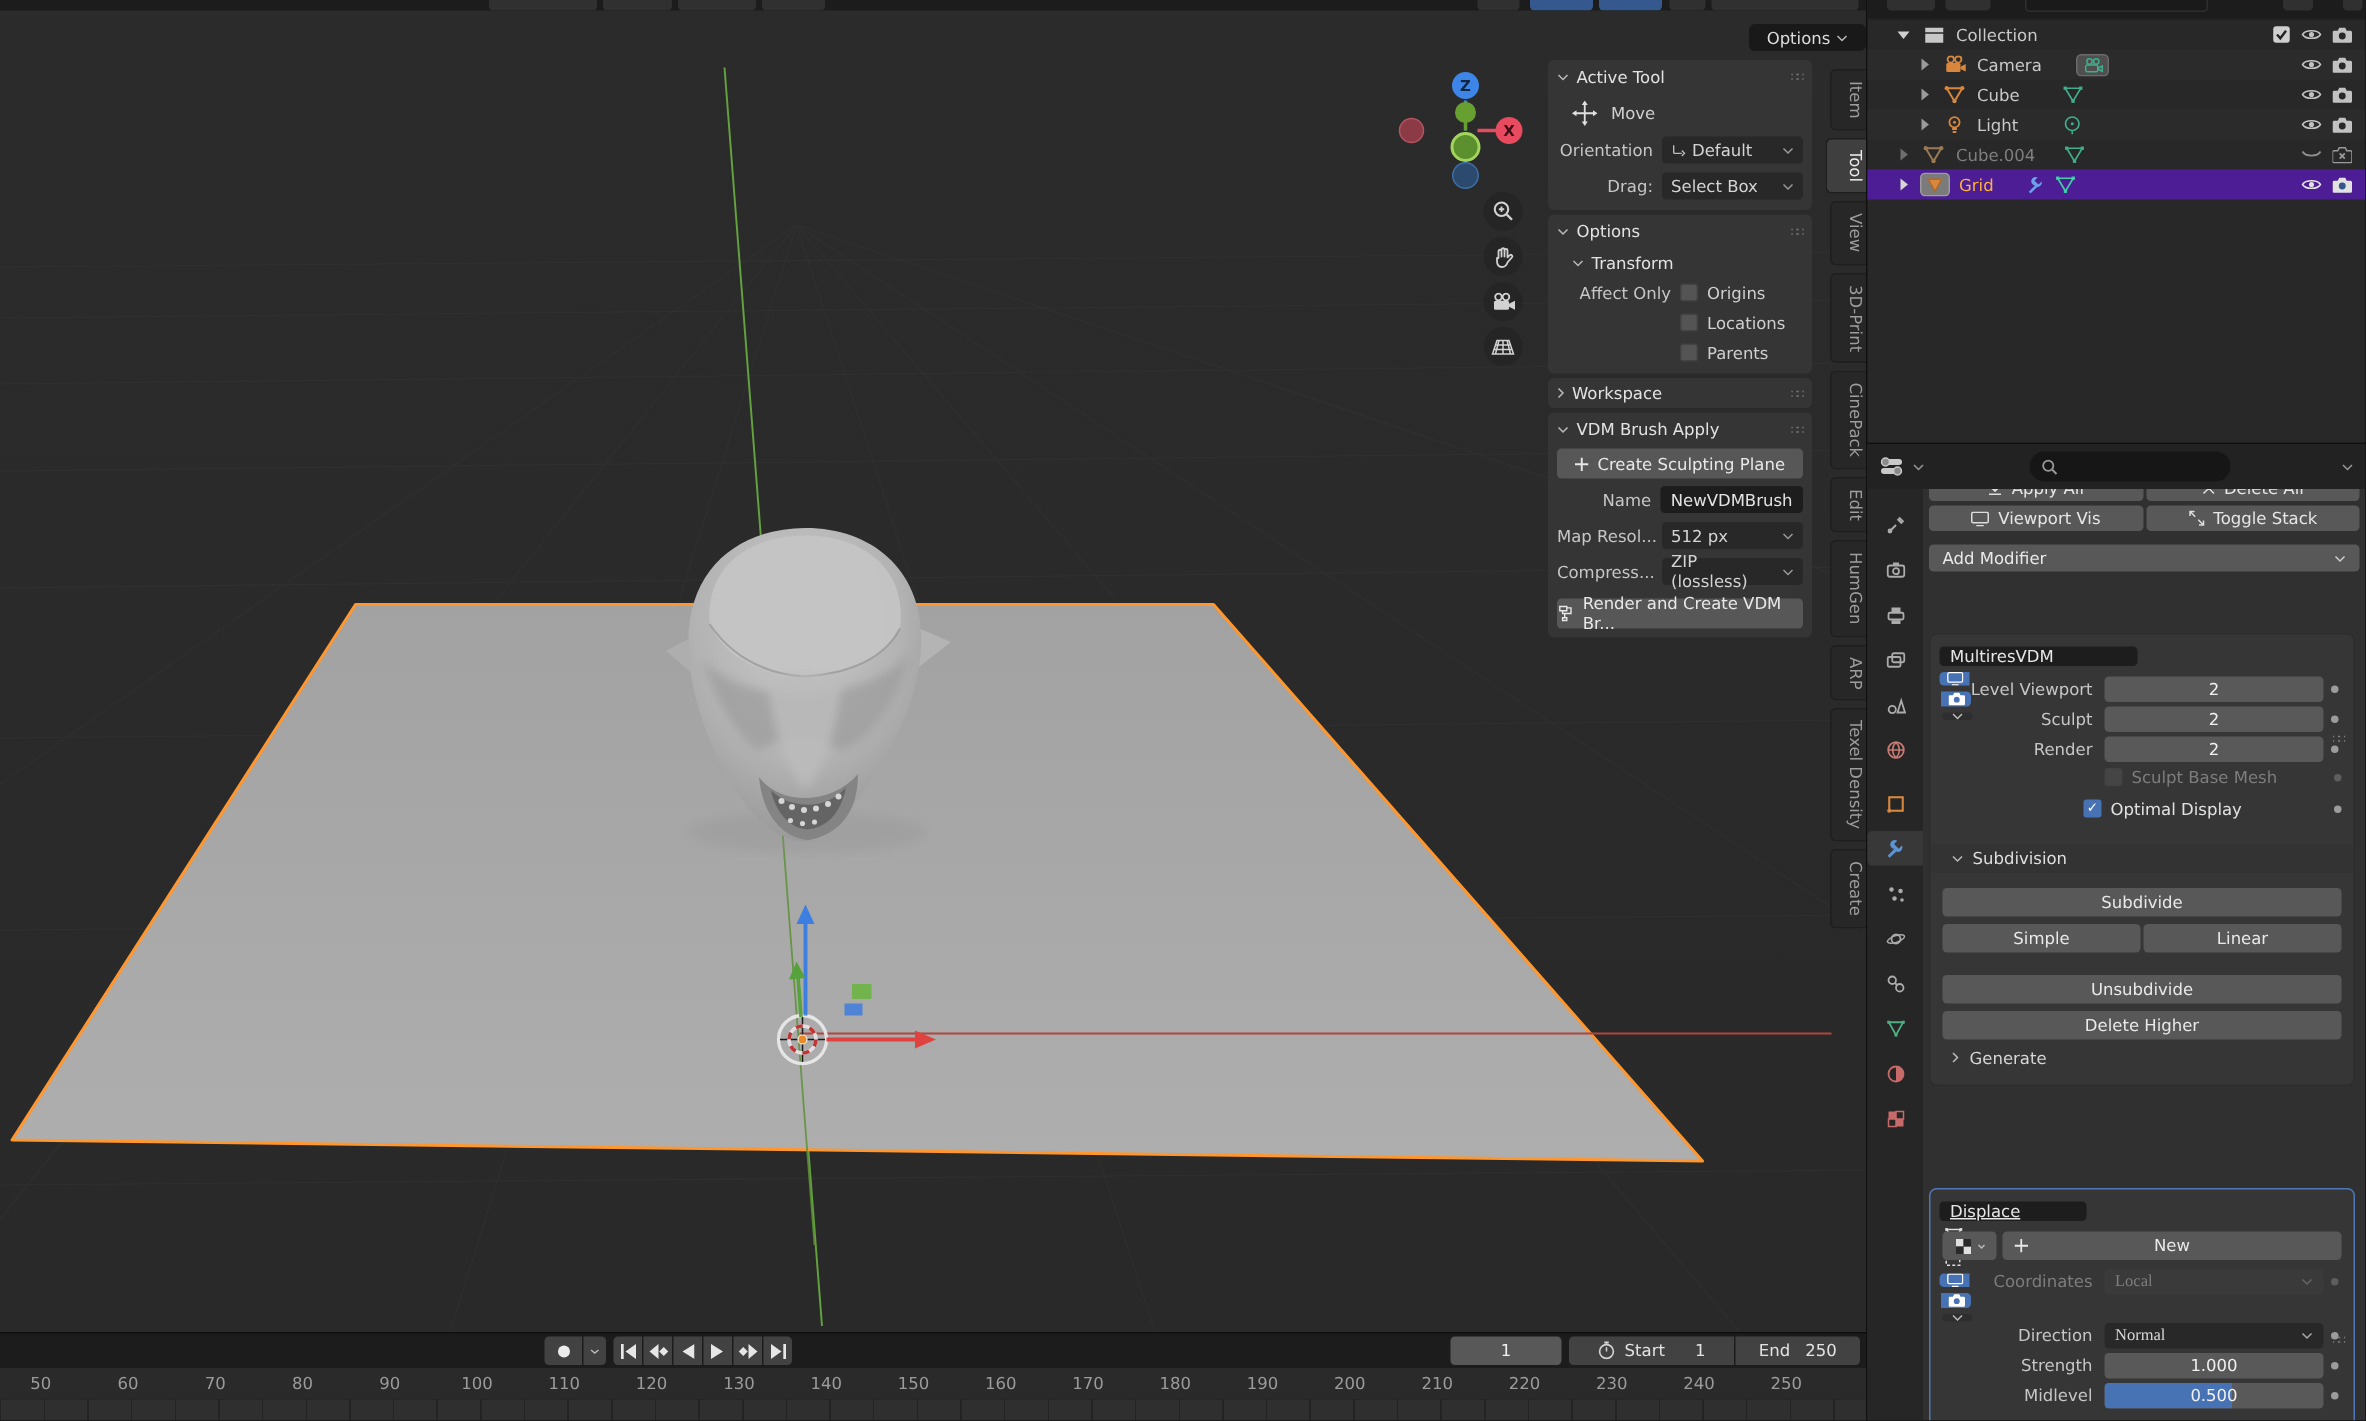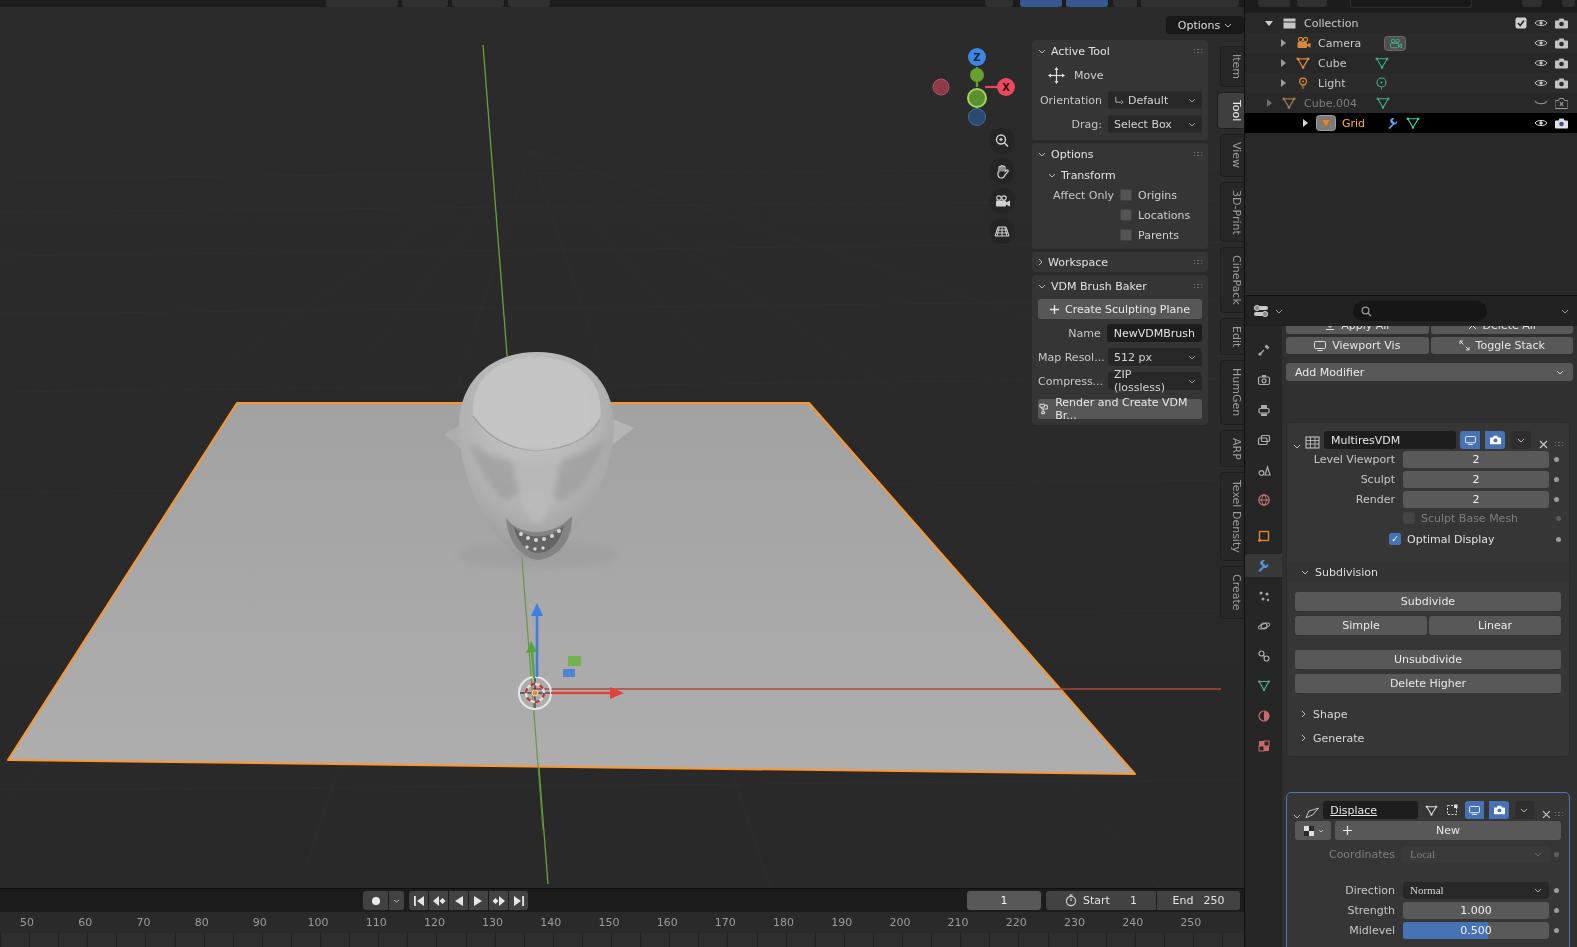--- a/index.html
+++ b/index.html
@@ -37,21 +37,21 @@
   
   #n-tabs{position:absolute;left:1208px;top:46px;width:36px;display:flex;flex-direction:column;gap:5px;z-index:26;}
   .vtab{writing-mode:vertical-rl;background:#272727;border:1px solid #1e1e1e;border-right:none;
         border-radius:4px 0 0 4px;color:#9d9d9d;padding:7px 2px;margin-left:12px;line-height:1;}
   .vtab.act{background:#3f3f3f;color:#ececec;margin-left:9px;}
   
   #outliner{position:absolute;left:1245px;top:0;width:332px;height:295px;background:#282828;}
   #outliner-hdr{height:12px;background:#1c1c1c;position:relative;overflow:hidden;border-bottom:1px solid #202020;}
   .orow{height:20px;display:flex;align-items:center;padding-right:6px;position:relative;}
   .orow:nth-child(odd){background:#2b2b2b;}
-  .orow.sel{background:#000000;padding-left:36px;}
+  .orow.sel{background:#4c1d95;}
   .olabel{margin-left:5px;color:#c9c9c9;}
   .olabel.mut{color:#7f7f7f;}
   .olabel.actname{color:#ffb13b;}
   .oflex{flex:1;}
   .oi{display:flex;align-items:center;justify-content:center;width:20px;}
   .tri-r{width:0;height:0;border-left:5px solid #9a9a9a;border-top:4px solid transparent;border-bottom:4px solid transparent;}
   .tri-d{width:0;height:0;border-top:5px solid #cfcfcf;border-left:4px solid transparent;border-right:4px solid transparent;}
   
   #props{position:absolute;left:1245px;top:296px;width:332px;height:651px;background:#303030;}
   #props-hdr{height:30px;background:#222222;display:flex;align-items:center;padding:0 8px;gap:6px;}
@@ -59,21 +59,21 @@
      padding:0 8px;gap:5px;margin-left:64px;color:#8f8f8f;}
   #ptabs{position:absolute;left:0;top:30px;width:37px;height:621px;background:#262626;display:flex;
      flex-direction:column;align-items:center;padding-top:12px;gap:7px;}
   .ptab{width:37px;height:23px;display:flex;align-items:center;justify-content:center;color:#ababab;}
   .ptab.act{background:#383838;border-radius:3px 0 0 3px;}
   #pbody{position:absolute;left:37px;top:30px;width:295px;height:621px;overflow:hidden;}
   .tbbtn{flex:1;height:17px;background:#585858;border-radius:3px;display:flex;align-items:center;
      justify-content:center;gap:6px;color:#e6e6e6;}
   .modpanel{position:absolute;left:4px;width:284px;background:#363636;border-radius:5px;border:1px solid #2c2c2c;box-sizing:border-box;}
   .modpanel.active{border:1px solid #4f76b8;}
-  .mod-h{height:26px;display:flex;align-items:flex-end;padding:0 6px;gap:4px;}
+  .mod-h{height:26px;display:flex;align-items:flex-start;padding:0 6px;gap:4px;flex-direction:column;}
   .mod-name{height:18px;background:#1d1d1d;border-radius:3px;display:flex;align-items:center;padding:0 7px;color:#e6e6e6;}
   .tgl{width:20px;height:18px;display:flex;align-items:center;justify-content:center;background:#2e2e2e;}
   .tgl.blue{background:#4772b3;}
   .prow{height:20px;display:flex;align-items:center;padding-right:4px;}
   .plab{width:108px;text-align:right;padding-right:8px;color:#c6c6c6;white-space:nowrap;}
   .plab.mut,.mut-t{color:#7d7d7d;}
   .pslider{width:146px;height:17px;background:#595959;border-radius:3px;display:flex;align-items:center;
      justify-content:center;color:#f0f0f0;position:relative;overflow:hidden;}
   .pslider .fill{position:absolute;left:0;top:0;bottom:0;background:#4772b3;}
   .pslider span{position:relative;}
@@ -340,21 +340,21 @@
           <span>Workspace</span>
           <span class="dots">∷∷</span>
         </div>
       </div>
 
       <div class="sec">
         <div class="sec-h">
           <svg class="cv" width="8" height="5">
               <path d="M1 1l3 3 3-3" stroke="#bbb" fill="none"></path>
             </svg>
-          <span>VDM Brush Baker</span>
+          <span>VDM Brush Apply</span>
           <span class="dots">∷∷</span>
         </div>
         <div class="nbtn">
           <svg width="9" height="9" viewBox="0 0 9 9">
             <path d="M4.5 0v9 M0 4.5h9" stroke="#e8e8e8" stroke-width="1.3"></path>
             </svg>
           <span>Create Sculpting Plane</span>
         </div>
         <div class="nrow">
           <span class="nlab">Name</span>
@@ -879,26 +879,20 @@
             </div>
           <div class="pbtn" style="flex:1;">
               <span>Linear</span>
             </div>
         </div>
         <div class="pbtn" style="margin:15px 8px 0;">
             <span>Unsubdivide</span>
           </div>
         <div class="pbtn" style="margin:5px 8px 0;">
             <span>Delete Higher</span>
-          </div>
-        <div class="colrow" style="margin-top:9px;">
-          <svg class="cv" width="5" height="8">
-              <path d="M1 1l3 3-3 3" stroke="#bbb" fill="none"></path>
-            </svg>
-          <span>Shape</span>
           </div>
         <div class="colrow">
           <svg class="cv" width="5" height="8">
               <path d="M1 1l3 3-3 3" stroke="#bbb" fill="none"></path>
             </svg>
           <span>Generate</span>
           </div>
         <div style="height:6px;"></div>
       </div>
 

